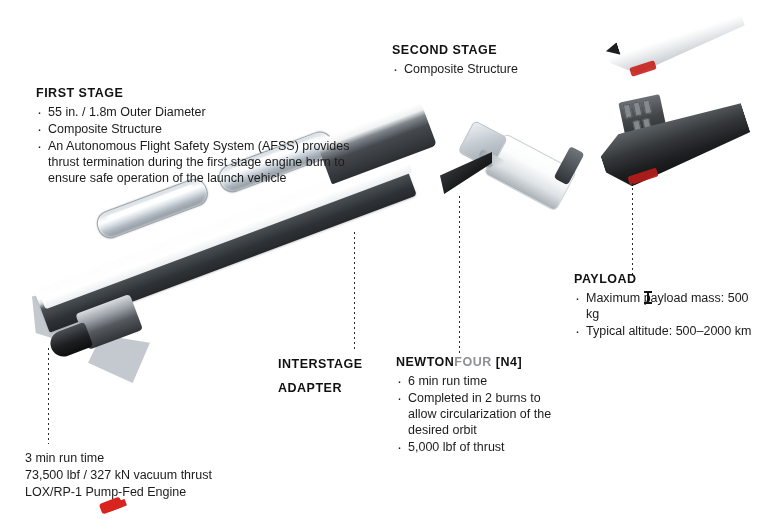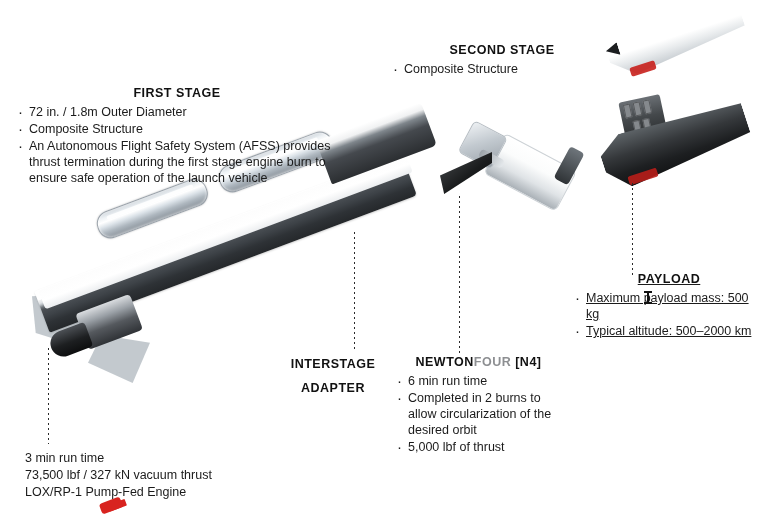--- a/index.html
+++ b/index.html
@@ -11,21 +11,20 @@
     -webkit-font-smoothing:antialiased;
   }
   #stage{position:absolute;inset:0;width:768px;height:519px;}
 
   
   .callout{position:absolute;}
   .c-title{
     font-weight:bold;font-size:12.5px;letter-spacing:.5px;
     color:#111111;margin:0 0 4px 0;line-height:1.12;
     text-transform:uppercase;
-    text-align:center;
   }
   .c-title .lite{color:#8d8f92;font-weight:bold;}
   .c-title .brk{color:#111111;font-weight:bold;}
   ul.c-list{margin:0;padding:0;list-style:none;}
   ul.c-list > li{
     position:relative;padding-left:12px;margin-bottom:1px;
     font-size:12.5px;line-height:1.28;color:#1b1b1b;
   }
   ul.c-list > li::before{
     content:"\00B7";position:absolute;left:1px;top:-1px;
@@ -240,37 +239,37 @@
     </div>
     <div class="pf-bot"></div>
     <div class="pf-red2"></div>
   </div>
 
   <div class="leader" style="left:48px;  top:348px; height:96px;"></div>
   <div class="leader" style="left:354px; top:232px; height:120px;"></div>
   <div class="leader" style="left:459px; top:196px; height:158px;"></div>
   <div class="leader" style="left:632px; top:183px; height:92px;"></div>
 
-  <div class="callout" style="left:17px;top:86px;width:320px;">
+  <div class="callout" style="left:36px;top:86px;width:320px;">
     <div class="c-title">FIRST STAGE</div>
     <ul class="c-list">
-      <li>72 in. / 1.8m Outer Diameter</li>
+      <li>55 in. / 1.8m Outer Diameter</li>
       <li>Composite Structure</li>
       <li>An Autonomous Flight Safety System (AFSS) provides thrust termination during the first stage engine burn to ensure safe operation of the launch vehicle</li>
     </ul>
   </div>
 
   <div class="callout" style="left:392px;top:43px;width:220px;">
     <div class="c-title">SECOND STAGE</div>
     <ul class="c-list">
       <li>Composite Structure</li>
     </ul>
   </div>
 
-  <div class="callout" style="left:574px;top:272px;width:190px;text-decoration:underline;">
+  <div class="callout" style="left:574px;top:272px;width:190px;">
     <div class="c-title">PAYLOAD</div>
     <ul class="c-list">
       <li>Maximum payload mass: 500 kg</li>
       <li>Typical altitude: 500–2000 km</li>
     </ul>
   </div>
   <div class="cursor" style="left:647px;top:291px;"></div>
 
   <div class="callout" style="left:278px;top:357px;width:110px;">
     <div class="c-title" style="margin-bottom:10px;">INTERSTAGE</div>

